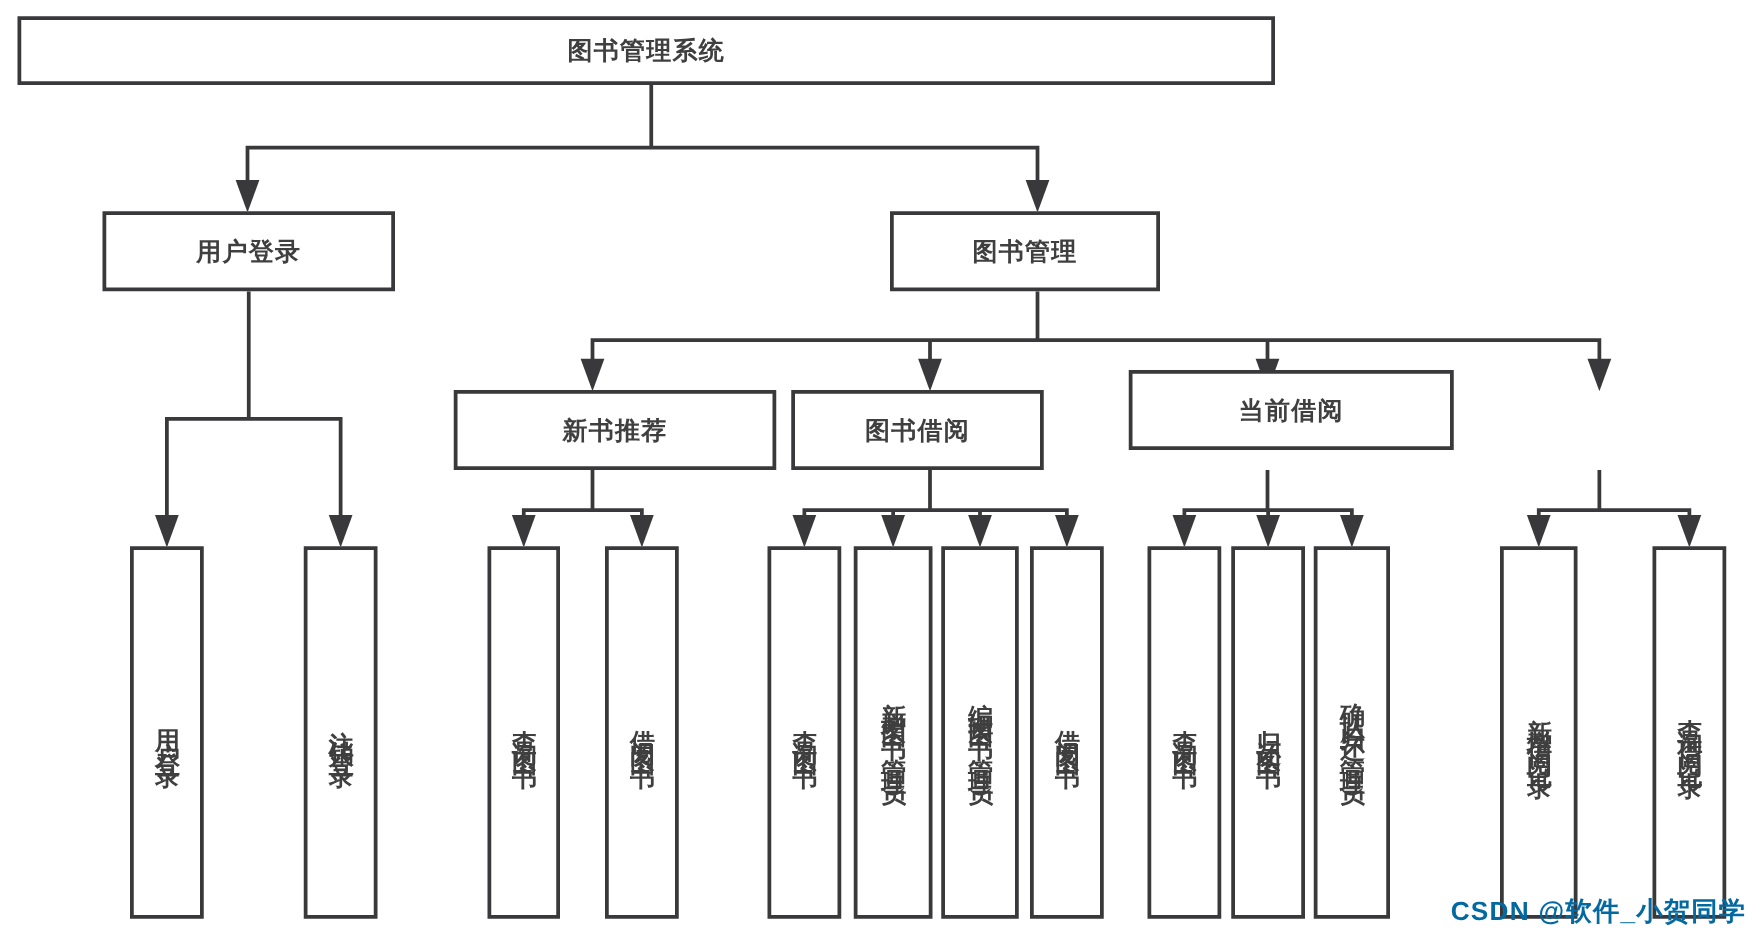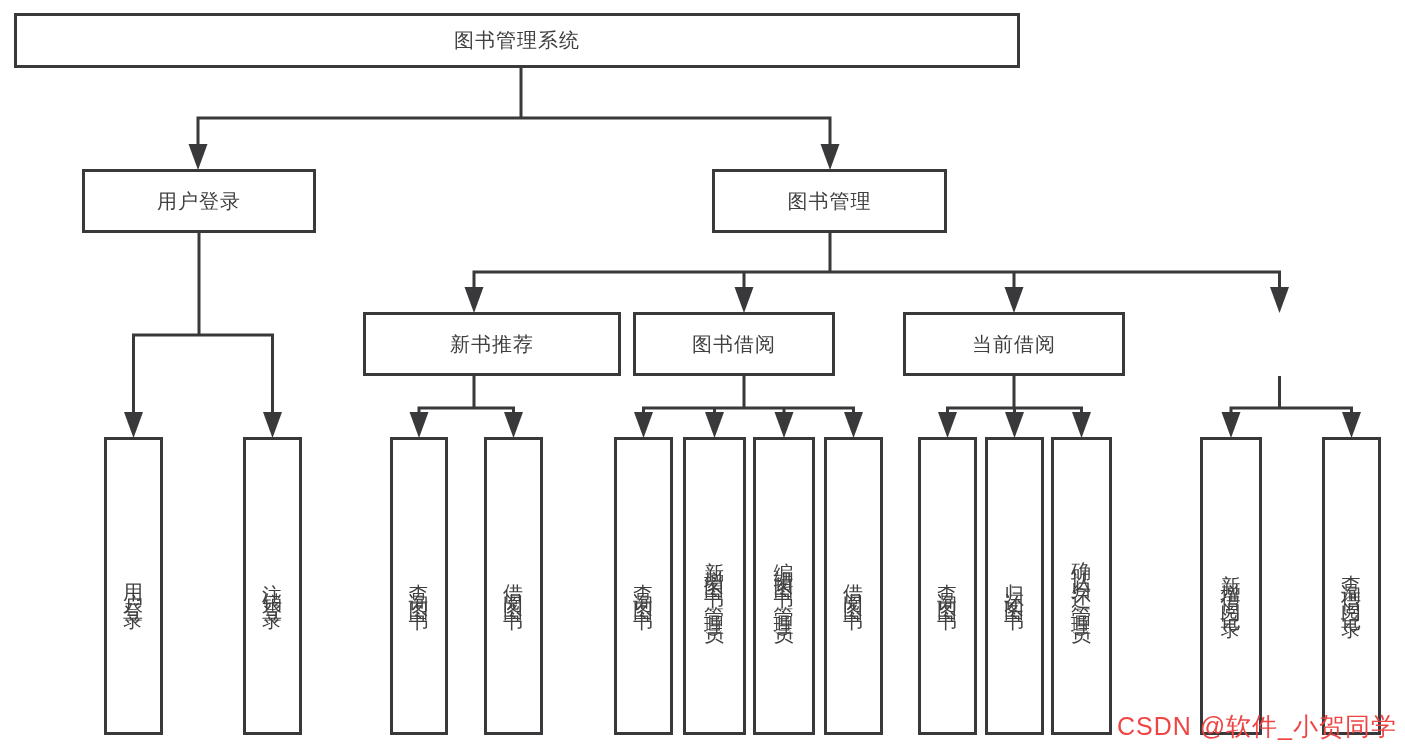--- a/index.html
+++ b/index.html
@@ -1,32 +1,32 @@
 <!DOCTYPE html>
 <html><head>
 <meta charset="utf-8">
 <style>
   html,body{margin:0;padding:0;background:#ffffff;}
   .canvas{
     position:relative;width:1405px;height:747px;background:#ffffff;overflow:hidden;
-    font-family:"Liberation Sans","DejaVu Sans",sans-serif;color:#3f3f3f;
+    font-family:"Liberation Sans","DejaVu Sans",sans-serif;color:#3f3f3f;font-weight:bold;
   }
   .connectors{position:absolute;left:0;top:0;width:1405px;height:747px;}
   .box{
     position:absolute;box-sizing:border-box;background:#ffffff;
     border:3px solid #39393b;display:flex;align-items:center;justify-content:center;
     font-size:20px;color:#3f3f3f;letter-spacing:1px;
   }
   .box .vlabel{
     writing-mode:vertical-rl;text-orientation:mixed;
     letter-spacing:9px;line-height:1.1;white-space:nowrap;
   }
   .watermark{
     position:absolute;right:8px;bottom:4px;
-    font-size:25px;color:#ef4444;letter-spacing:1px;white-space:nowrap;text-align:right;
+    font-size:21px;color:#0369a1;letter-spacing:1px;white-space:nowrap;text-align:right;
   }
 </style>
 </head>
 <body>
 
 <div class="canvas">
 
   <svg class="connectors" width="1405" height="747" viewBox="0 0 1405 747">
     <g stroke="#39393b" stroke-width="3" fill="none">
 
@@ -77,31 +77,31 @@
     </g>
   </svg>
 
   <div class="box" style="left:14px;top:13px;width:1006px;height:55px">
     <span>图书管理系统</span>
   </div>
 
   <div class="box" style="left:82px;top:169px;width:234px;height:64px">
     <span>用户登录</span>
   </div>
-  <div class="box" style="left:712px;top:169px;width:235px;height:64px">
+  <div class="box" style="left:712px;top:169px;width:216px;height:64px">
     <span>图书管理</span>
   </div>
 
   <div class="box" style="left:363px;top:312px;width:258px;height:64px">
     <span>新书推荐</span>
   </div>
   <div class="box" style="left:633px;top:312px;width:202px;height:64px">
     <span>图书借阅</span>
   </div>
-  <div class="box" style="left:903px;top:312px;width:222px;height:64px">
+  <div class="box" style="left:903px;top:296px;width:260px;height:64px">
     <span>当前借阅</span>
   </div>
 
   <div class="box" style="left:104px;top:437px;width:59px;height:298px">
     <span class="vlabel">用户登录</span>
   </div>
   <div class="box" style="left:243px;top:437px;width:59px;height:298px">
     <span class="vlabel">注销登录</span>
   </div>
 

